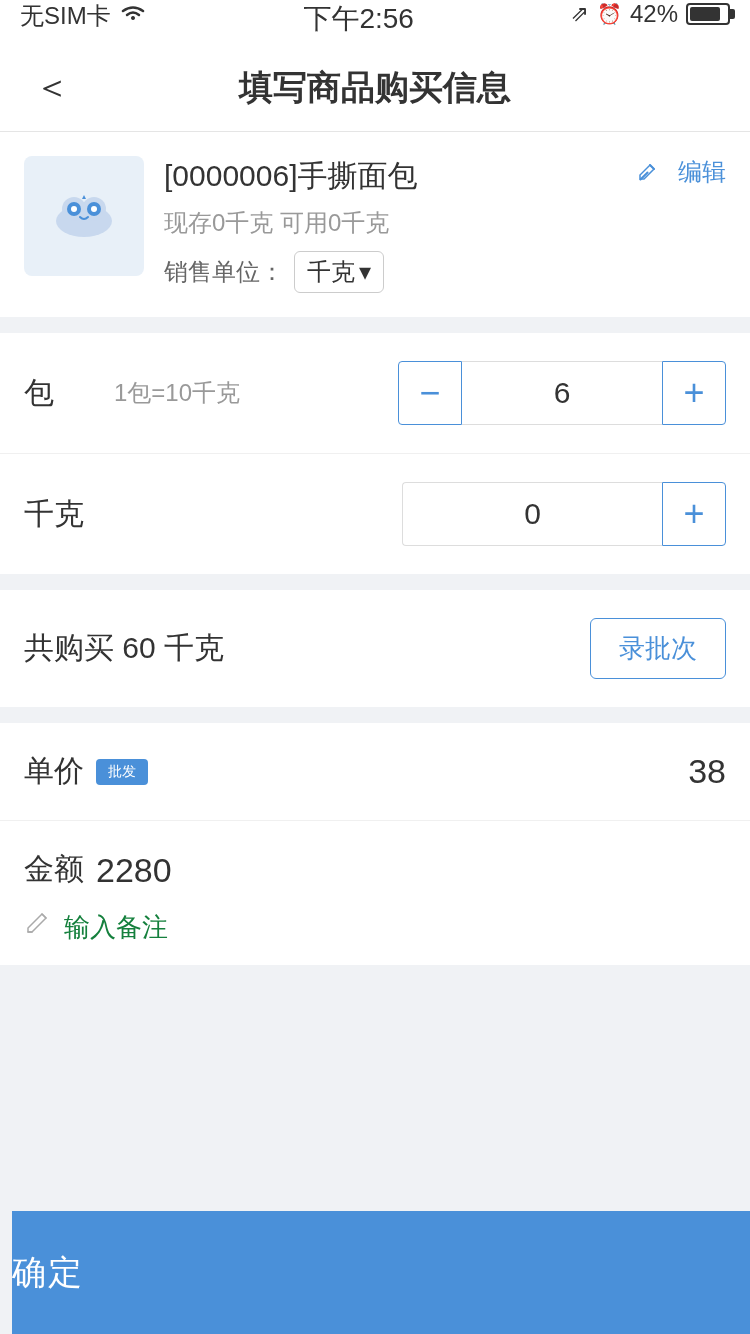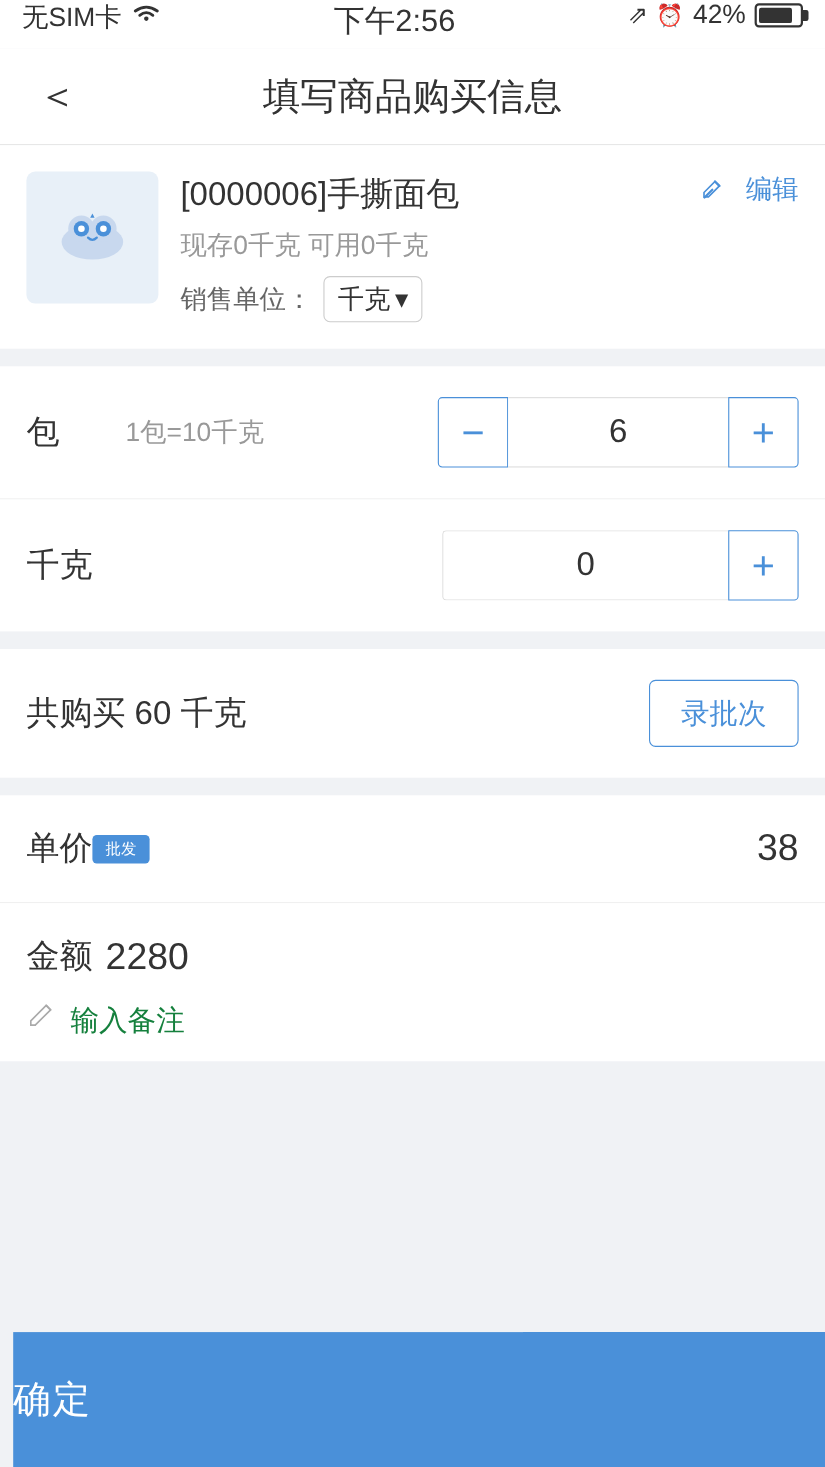--- a/index.html
+++ b/index.html
@@ -68,21 +68,21 @@
     .nav-back {
       position: absolute;
       left: 24px;
       font-size: 36px;
       color: #333;
       cursor: pointer;
       padding: 10px;
     }
     .nav-title {
       font-size: 34px;
-      font-weight: 400;
+      font-weight: 700;
       color: #333;
     }
 
     
     .section {
       background: #fff;
       margin-bottom: 16px;
     }
 
     
@@ -240,20 +240,21 @@
     }
     .price-row {
       display: flex;
       align-items: center;
       padding: 28px 24px;
       border-bottom: 1px solid #f0f0f0;
     }
     .price-label {
       font-size: 30px;
       color: #333;
+      margin-right: 12px;
     }
     .price-badge {
       background: #4a90d9;
       color: #fff;
       font-size: 14px;
       padding: 4px 12px;
       border-radius: 4px;
       margin-right: 12px;
     }
     .price-ref-btn {

